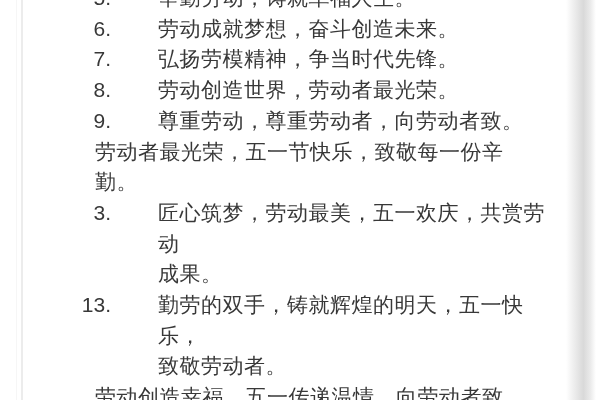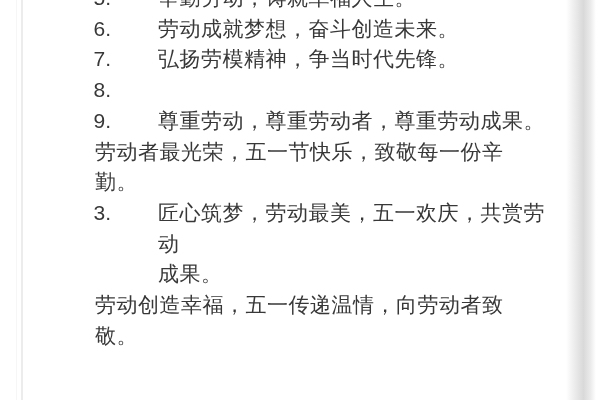--- a/index.html
+++ b/index.html
@@ -96,39 +96,45 @@
       <span class="slogan-txt">劳动成就梦想，奋斗创造未来。</span>
     </div>
 
     <div class="slogan-row">
       <span class="slogan-num">7.</span>
       <span class="slogan-txt">弘扬劳模精神，争当时代先锋。</span>
     </div>
 
     <div class="slogan-row">
       <span class="slogan-num">8.</span>
+      <span class="slogan-txt">劳动创造世界，劳动者最光荣。</span>
     </div>
 
     <div class="slogan-row">
       <span class="slogan-num">9.</span>
-      <span class="slogan-txt">尊重劳动，尊重劳动者，尊重劳动成果。</span>
+      <span class="slogan-txt">尊重劳动，尊重劳动者，向劳动者致。</span>
     </div>
 
 
     <div class="slogan-row">
       <span class="slogan-txt">劳动者最光荣，五一节快乐，致敬每一份辛
 勤。</span>
     </div>
 
     <div class="slogan-row">
       <span class="slogan-num">3.</span>
       <span class="slogan-txt">匠心筑梦，劳动最美，五一欢庆，共赏劳动
 成果。</span>
     </div>
 
+    <div class="slogan-row">
+      <span class="slogan-num">13.</span>
+      <span class="slogan-txt">勤劳的双手，铸就辉煌的明天，五一快乐，
+致敬劳动者。</span>
+    </div>
 
     <div class="slogan-row">
       <span class="slogan-txt">劳动创造幸福，五一传递温情，向劳动者致
 敬。</span>
     </div>
 
   </div>
 </div>
 
 </body></html>

